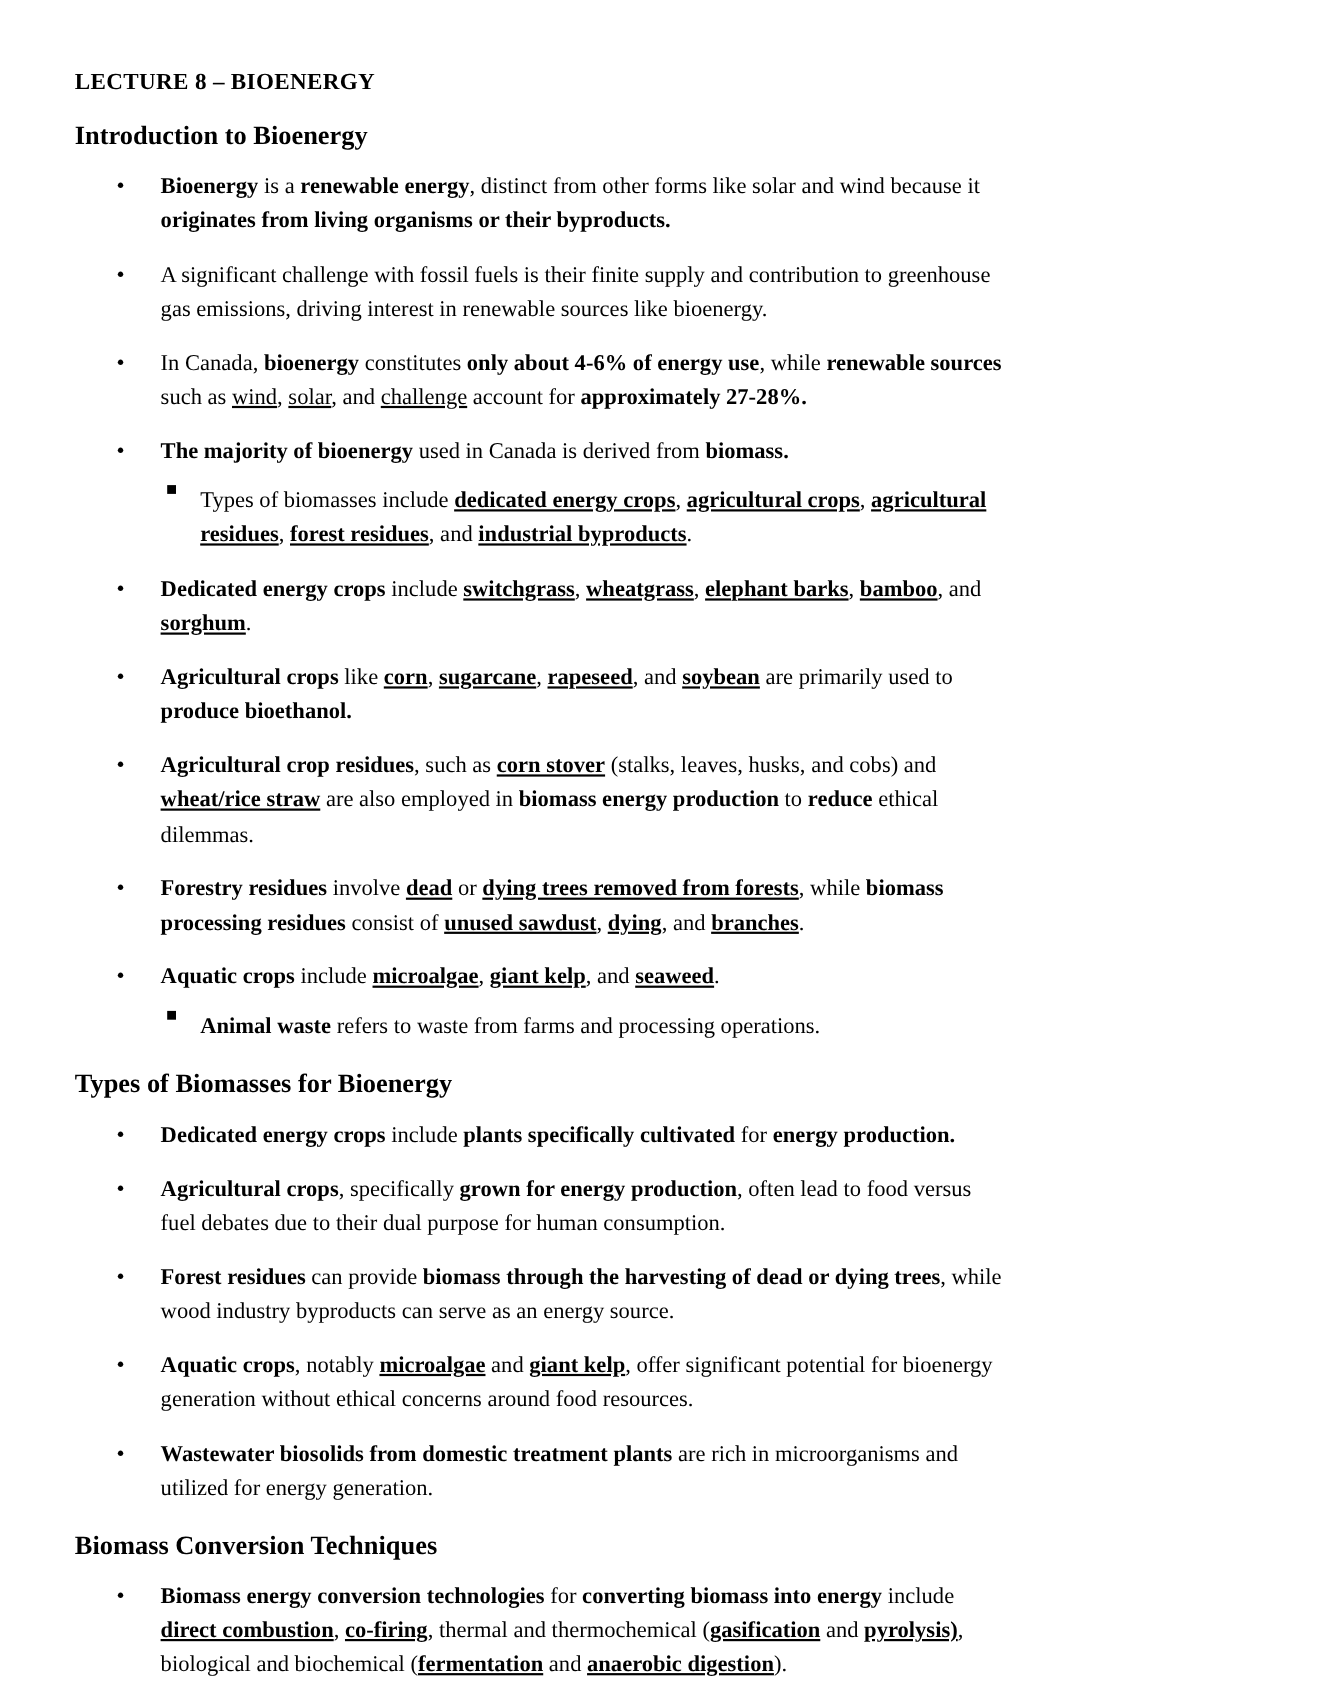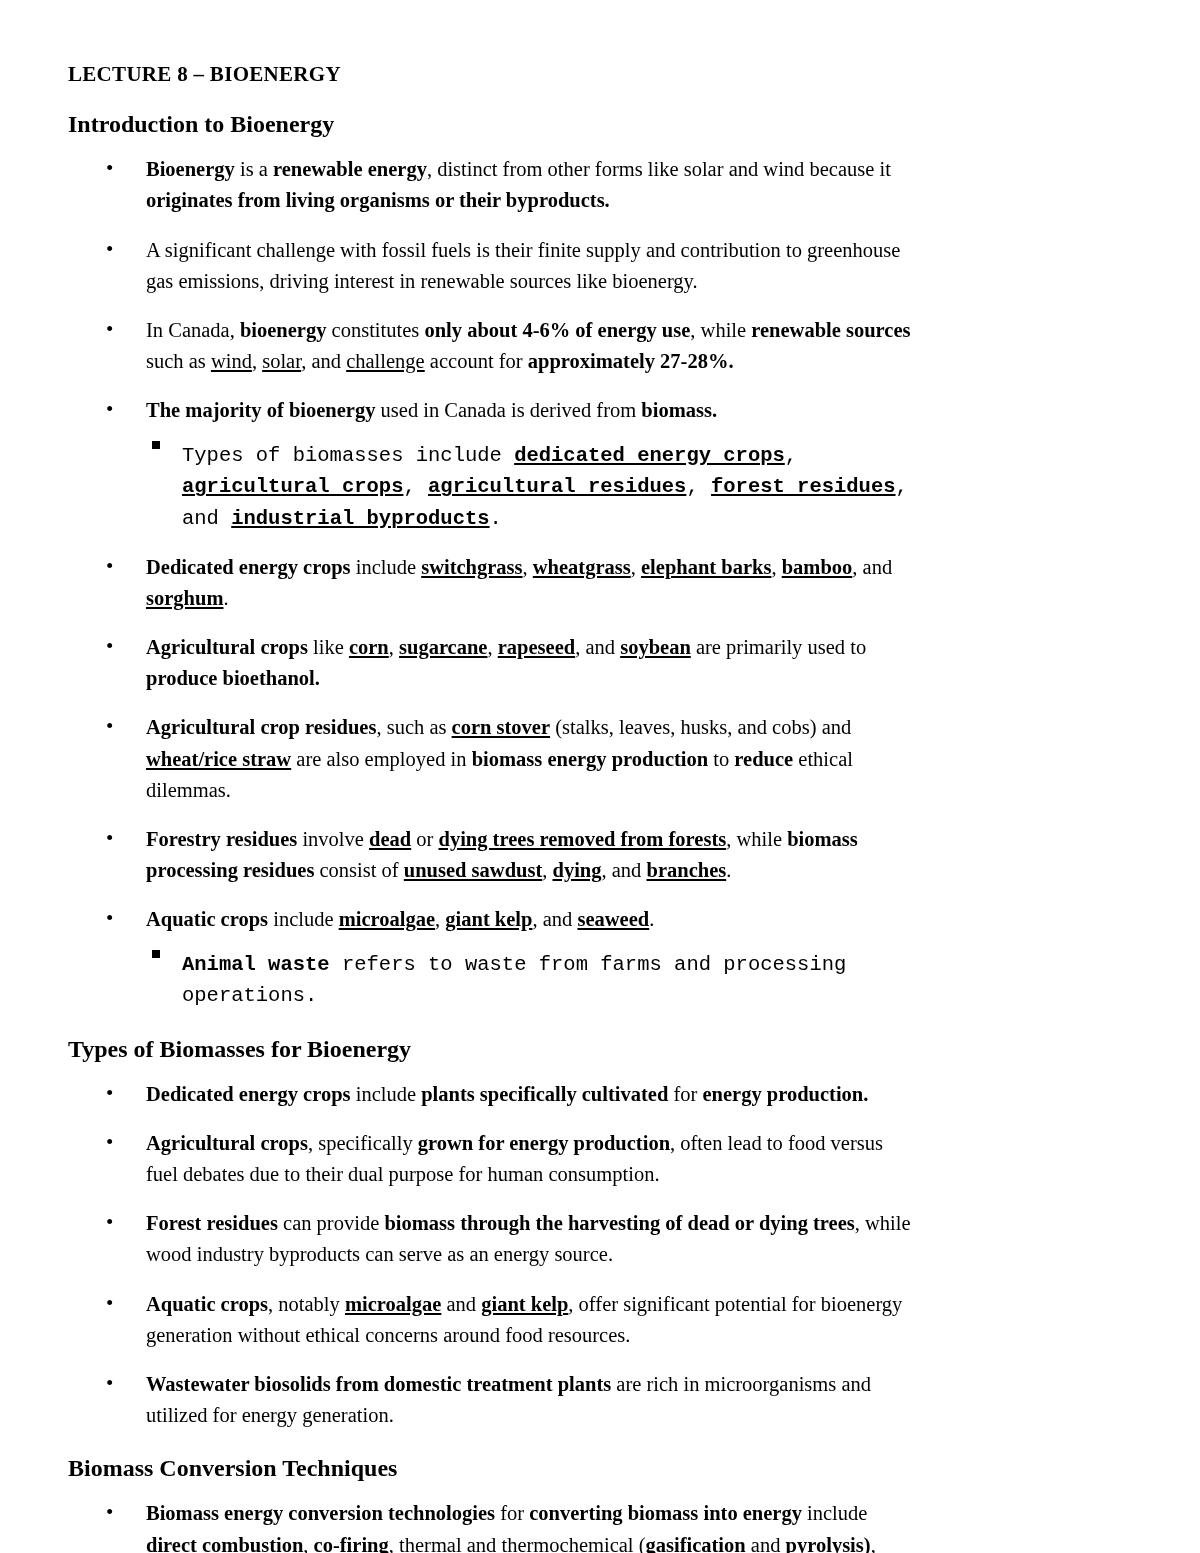--- a/index.html
+++ b/index.html
@@ -46,21 +46,20 @@
     position: absolute;
     left: 38px;
     top: -1px;
     font-size: 21px;
     line-height: 1.52;
   }
   ul.level2 {
     list-style: none;
     margin: 14px 0 0 0;
     padding: 0;
-    font-family: Liberation Mono, monospace;
   }
   ul.level2 > li {
     position: relative;
     padding-left: 36px;
     margin-bottom: 14px;
     font-size: 20.5px;
     line-height: 1.52;
   }
   ul.level2 > li > .bullet-sq {
     position: absolute;

